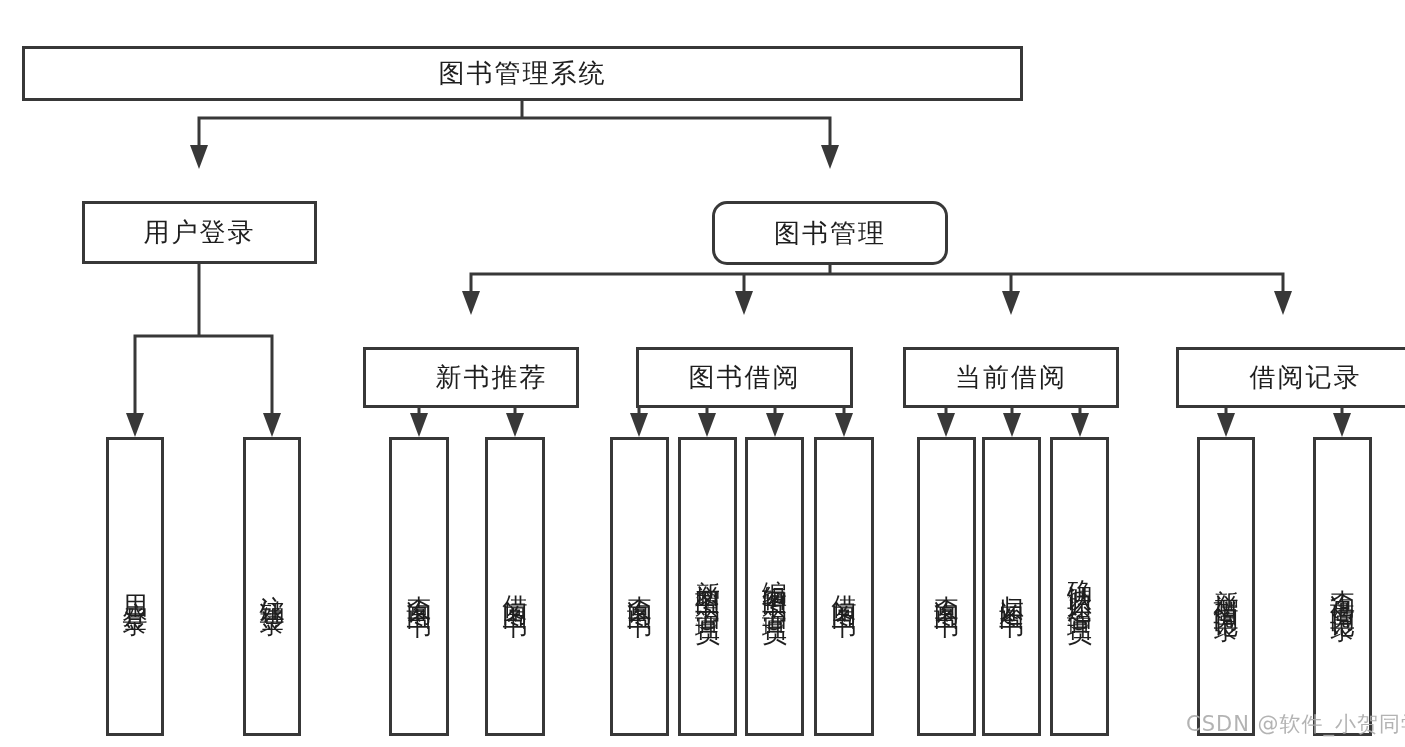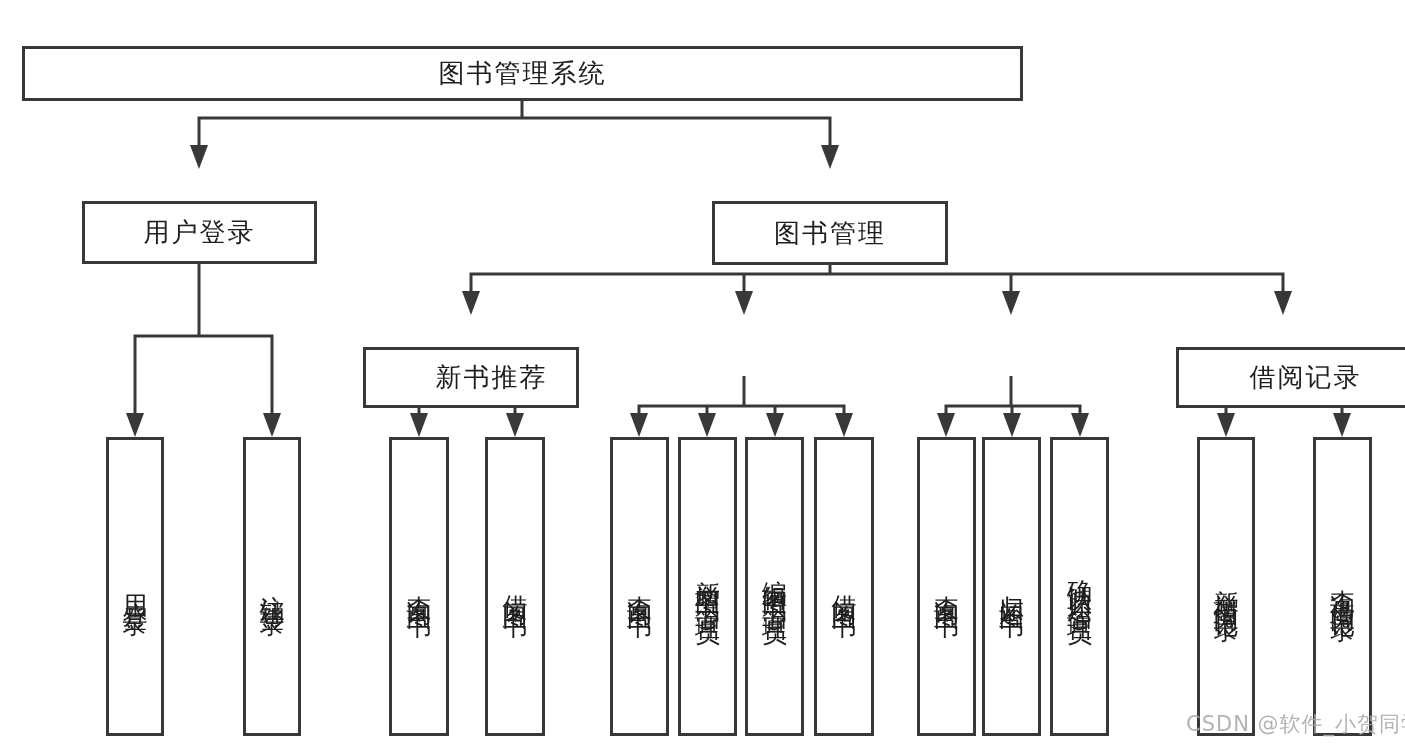--- a/index.html
+++ b/index.html
@@ -33,21 +33,21 @@
     writing-mode:vertical-rl;
     text-orientation:mixed;
     font-size:25px;
     letter-spacing:6px;
     line-height:1;
     white-space:nowrap;
   }
   
   #box-root            { left:22px;   top:14px;  width:1001px; height:55px; }
   #box-user-login      { left:82px;   top:169px; width:235px;  height:63px; }
-  #box-book-mgmt       { left:712px;  top:169px; width:236px;  height:64px; }
+  #box-book-mgmt       { left:712px;  top:169px; width:236px;  height:64px;border-radius:15px; }
   #box-new-books       { left:363px;  top:315px; width:216px;  height:61px;padding-left:41px; }
   #box-book-borrow     { left:636px;  top:315px; width:217px;  height:61px; }
   #box-current-borrow  { left:903px;  top:315px; width:216px;  height:61px; }
   #box-borrow-records  { left:1176px; top:315px; width:259px;  height:61px; }
   
   #leaf-ul-login   { left:106px;  width:58px; }
   #leaf-ul-logout  { left:243px;  width:58px; }
   #leaf-nb-query   { left:389px;  width:60px; }
   #leaf-nb-borrow  { left:485px;  width:60px; }
   #leaf-bb-query   { left:610px;  width:59px; }
@@ -107,20 +107,22 @@
       <polygon points="1333,413 1351,413 1342,437"></polygon>
     </g>
   </svg>
 
   <div class="node" id="box-root">图书管理系统</div>
 
   <div class="node" id="box-user-login">用户登录</div>
   <div class="node" id="box-book-mgmt">图书管理</div>
 
   <div class="node" id="box-new-books">新书推荐</div>
+  <div class="node" id="box-book-borrow">图书借阅</div>
+  <div class="node" id="box-current-borrow">当前借阅</div>
   <div class="node" id="box-borrow-records">借阅记录</div>
 
   <div class="vnode" id="leaf-ul-login">
     <span>用户登录</span>
   </div>
   <div class="vnode" id="leaf-ul-logout">
     <span>注销登录</span>
   </div>
   <div class="vnode" id="leaf-nb-query">
     <span>查询图书</span>

